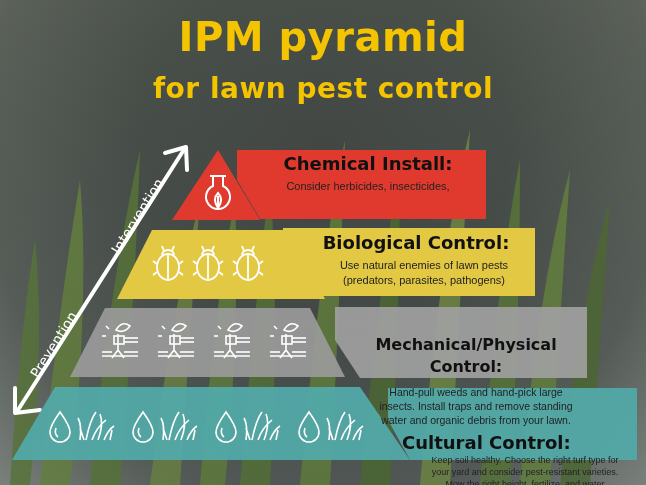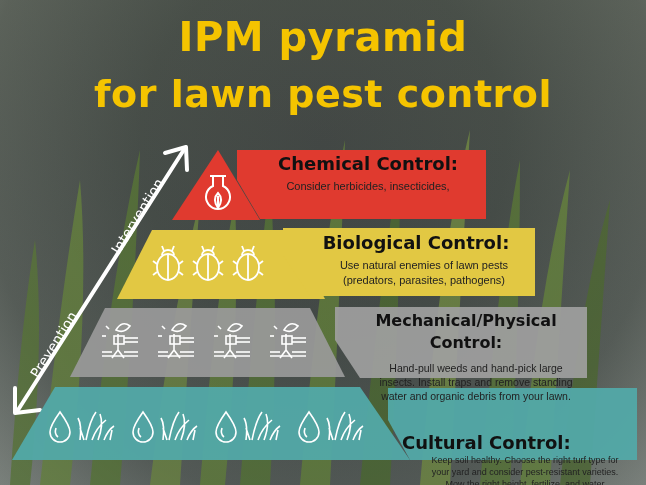--- a/index.html
+++ b/index.html
@@ -3,21 +3,21 @@
 <meta charset="utf-8">
 <style>
   html, body { margin:0; padding:0; }
   body { width:646px; height:485px; overflow:hidden; position:relative; font-family:"Liberation Sans", sans-serif; }
   #stage { position:absolute; left:0; top:0; width:646px; height:485px; overflow:hidden;
     background: radial-gradient(ellipse at 50% 30%, #3f3f48 0%, #44464c 40%, #5a5c60 75%, #8a8c8e 100%); }
   svg.bg { position:absolute; left:0; top:0; }
   .title { position:absolute; left:0; width:646px; text-align:center; color:#f5c400;
     font-family:"DejaVu Sans", sans-serif; font-weight:bold; letter-spacing:0.5px; }
   .t1 { top:14px; font-size:40px; }
-  .t2 { top:72px; font-size:38px; }
+  .t2 { top:72px; font-size:28px; }
   .banner-text { position:absolute; color:#111; text-align:center; }
   .banner-text .h { font-family:"DejaVu Sans", sans-serif; font-weight:bold; font-size:18px; line-height:22px; color:#111; }
   .banner-text .d { font-size:11px; line-height:15px; color:#222; }
   .axis-label { position:absolute; color:#fff; font-family:"DejaVu Sans", sans-serif; font-size:14px; transform-origin:0 0; white-space:nowrap; }
 </style>
 </head>
 <body>
 
 <div id="stage">
 
@@ -189,36 +189,36 @@
     </g>
   </svg>
 
   <div class="title t1">IPM pyramid</div>
   <div class="title t2">for lawn pest control</div>
 
   <div class="axis-label" style="left:108px; top:248px; transform:rotate(-58deg);">Intervention</div>
   <div class="axis-label" style="left:27px; top:372px; transform:rotate(-58deg);">Prevention</div>
 
   <div class="banner-text" style="left:250px; top:153px; width:236px;">
-    <div class="h">Chemical Control:</div>
+    <div class="h">Chemical Install:</div>
     <div class="d" style="margin-top:4px;">
       <div>Consider herbicides, insecticides,</div>
     </div>
   </div>
 
   <div class="banner-text" style="left:296px; top:232px; width:236px;">
     <div class="h" style="text-align:center; padding-left:4px;">Biological Control:</div>
     <div class="d" style="margin-top:4px; padding-left:20px;">
       <div>Use natural enemies of lawn pests</div>
       <div>(predators, parasites, pathogens)</div>
     </div>
   </div>
 
   <div class="banner-text" style="left:346px; top:310px; width:240px;">
-    <div class="h" style="font-size:16px;">Mechanical/Physical Control:</div>
+    <div class="h" style="font-size:16px;margin-top:24px;">Mechanical/Physical Control:</div>
     <div class="d" style="margin-top:7px; font-size:10.5px; line-height:14px; padding-left:20px;">
       <div>Hand-pull weeds and hand-pick large</div>
       <div>insects. Install traps and remove standing</div>
       <div>water and organic debris from your lawn.</div>
     </div>
   </div>
 
   <div class="banner-text" style="left:400px; top:388px; width:236px;margin-top:44px;">
     <div class="h" style="text-align:left; padding-left:2px;">Cultural Control:</div>
     <div class="d" style="margin-top:0px; font-size:9px; line-height:12px; padding-left:14px;">

